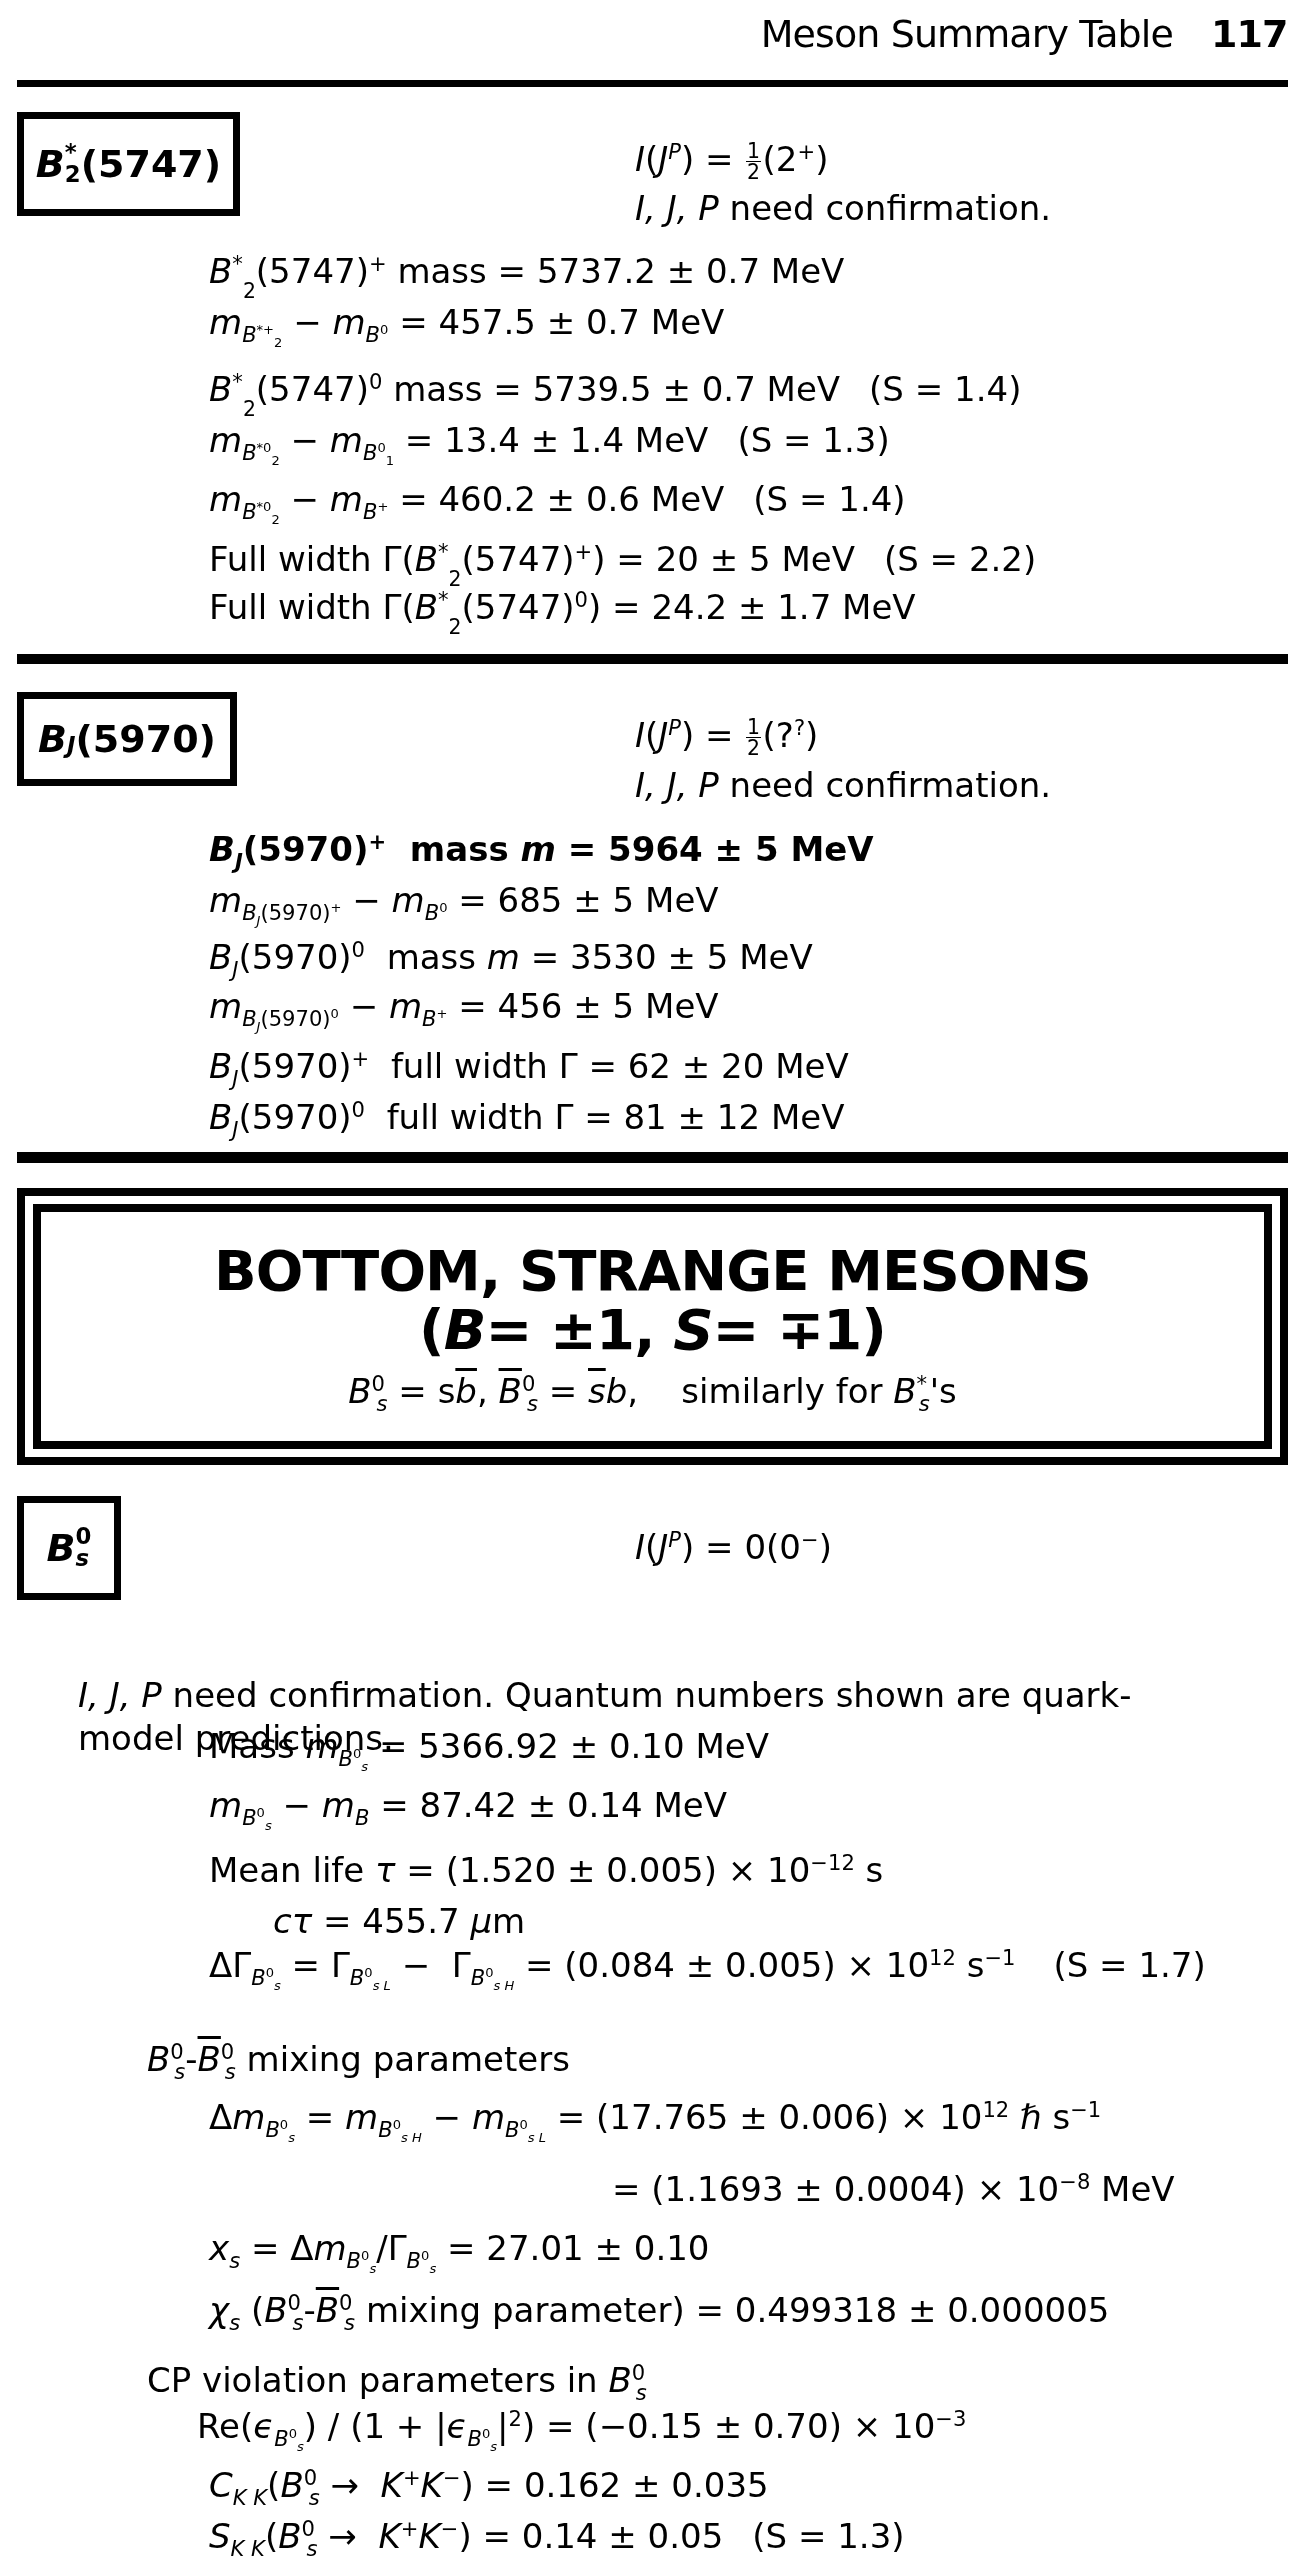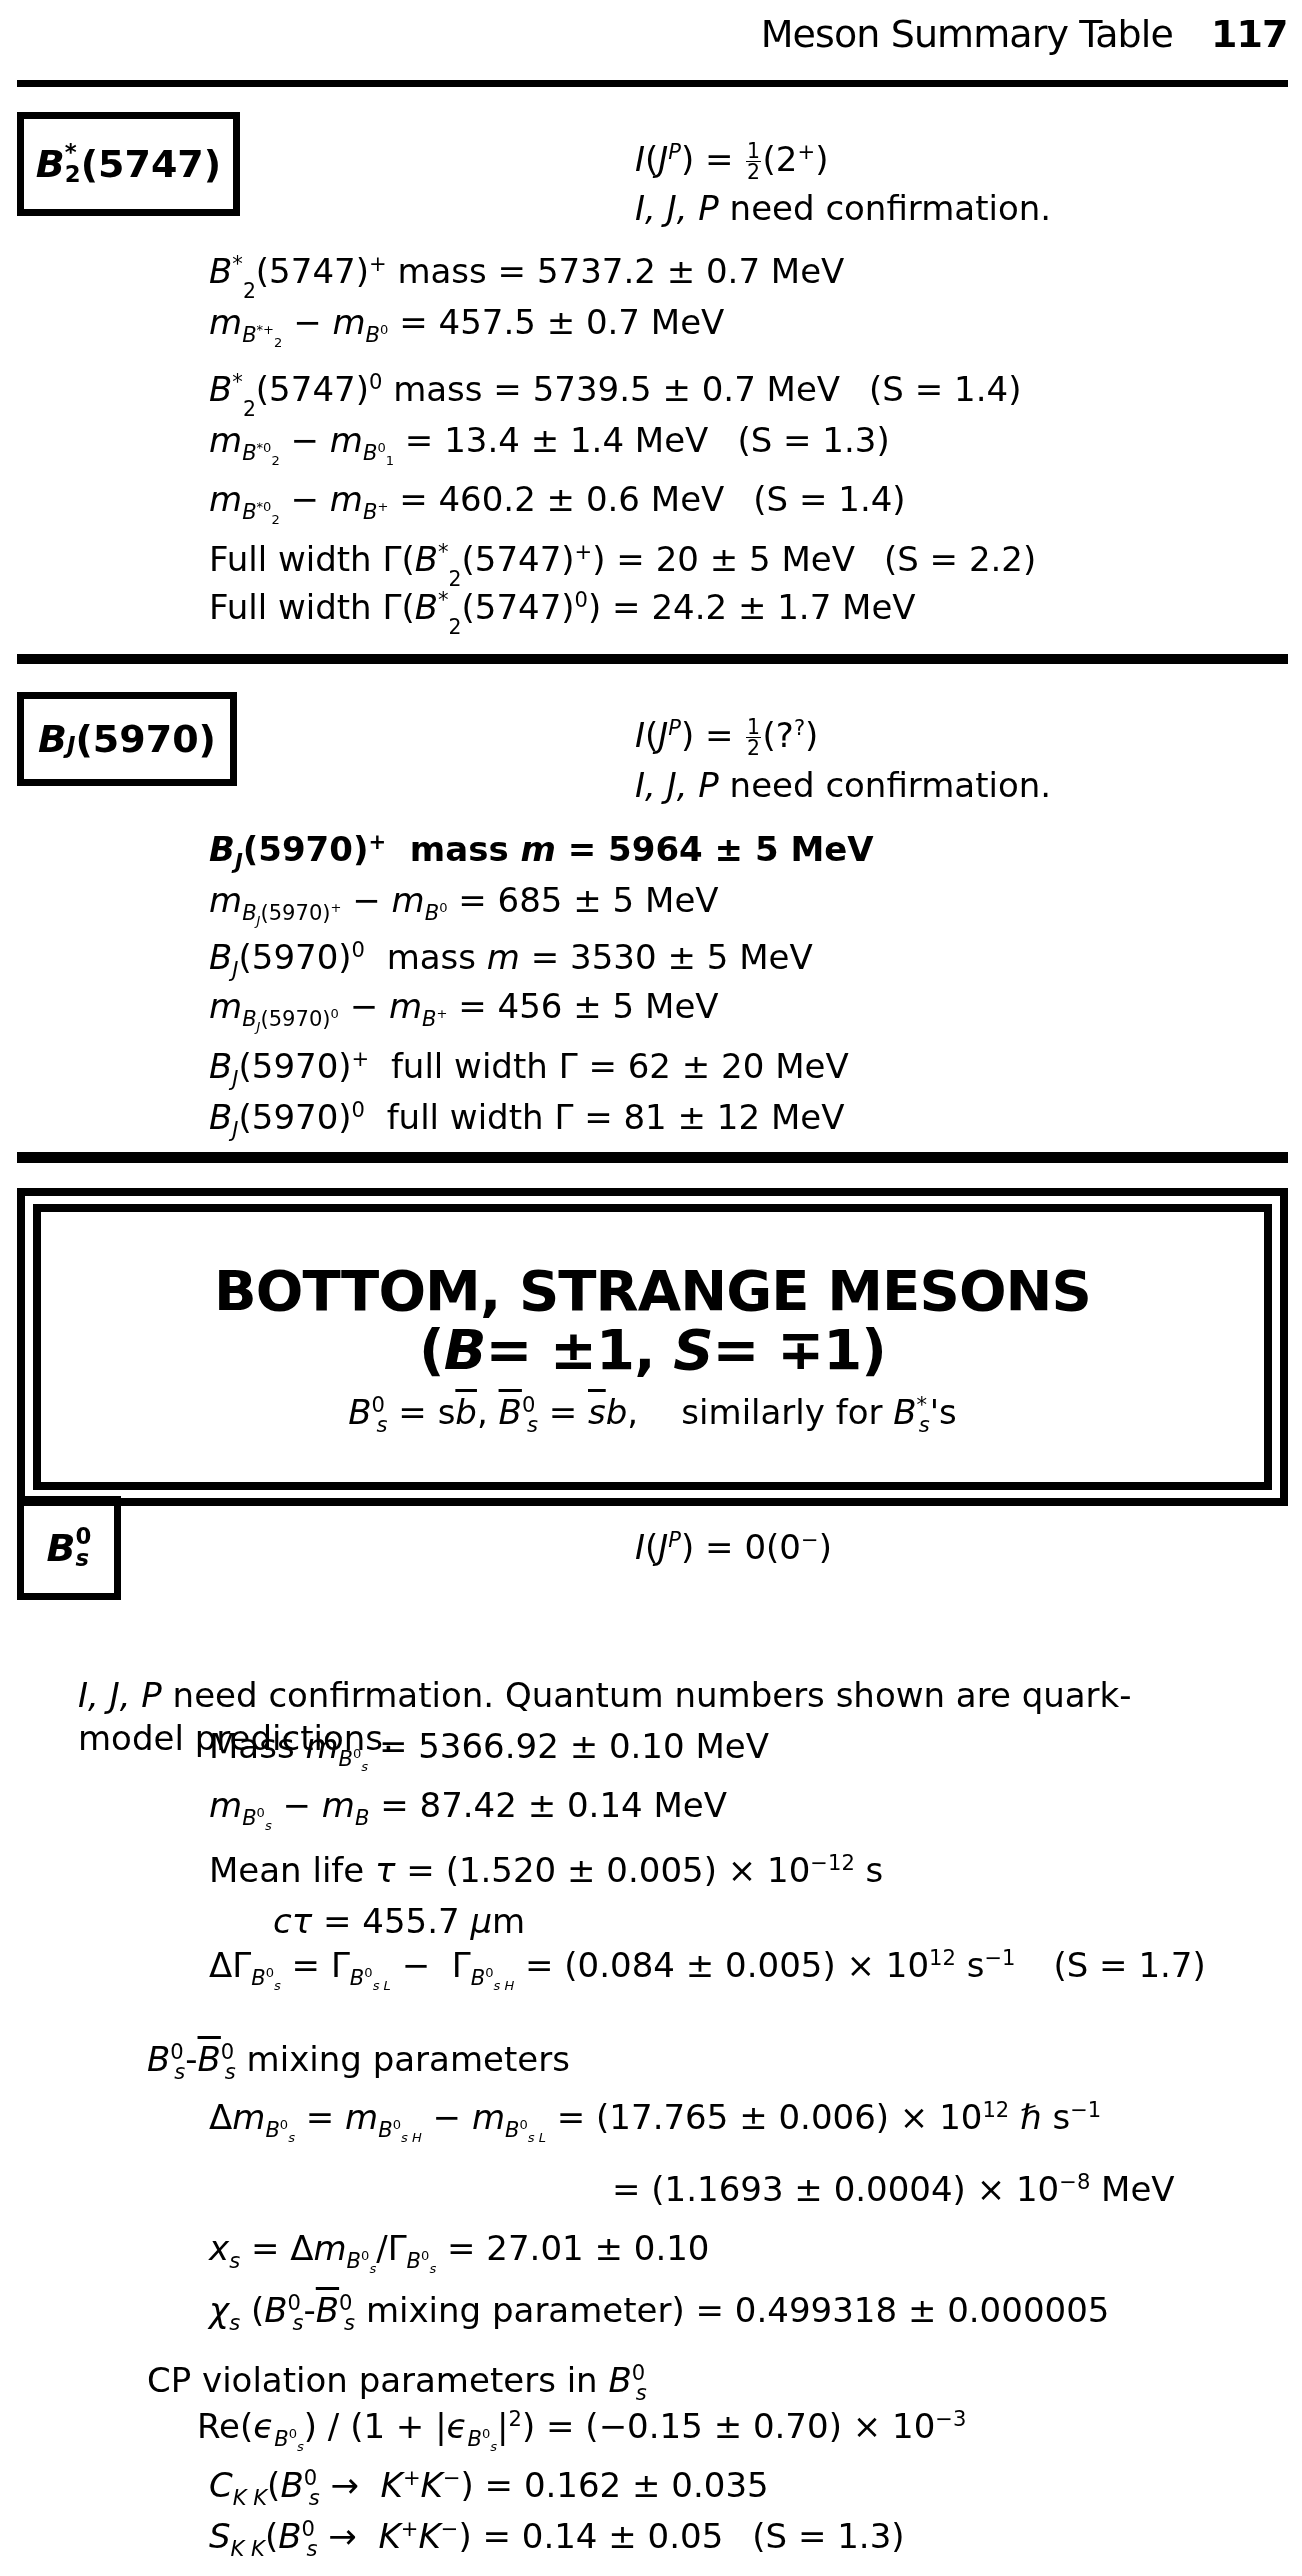--- a/index.html
+++ b/index.html
@@ -11,21 +11,21 @@
   .rule { left:17px; width:1271px; background:#000; }
   .pbox { border:7.7px solid #000; box-sizing:border-box; display:flex; align-items:center; justify-content:center;
           font-weight:bold; font-size:38px; white-space:nowrap; }
   .it { font-style:italic; }
   .line { font-size:34px; white-space:nowrap; line-height:1; }
   sub, sup { font-size:62%; line-height:0; }
   .sub2 { position:relative; top:0.35em; font-size:60%; }
   .ijp { font-size:34px; white-space:nowrap; }
   .frac { display:inline-flex; flex-direction:column; align-items:center; vertical-align:middle; font-size:60%; line-height:1; margin:0 1.7px; }
   .frac span:first-child { border-bottom:1.7px solid #000; padding:0 0.9px; }
-  .bigbox { left:17px; top:1188px; width:1271px; height:318px; border:8.5px solid #000; box-sizing:border-box; }
+  .bigbox { left:17px; top:1188px; width:1271px; height:277px; border:8.5px solid #000; box-sizing:border-box; }
   .bigbox-inner { position:absolute; left:7.7px; top:7.7px; right:7.7px; bottom:7.7px; border:8.5px solid #000; box-sizing:border-box;
                   display:flex; flex-direction:column; align-items:center; justify-content:center; }
   .bb-title { font-size:56px; font-weight:bold; letter-spacing:-0.9px; line-height:1.05; white-space:nowrap; }
   .bb-sub { font-size:34px; margin-top:12px; white-space:nowrap; }
   .sechead { font-weight:normal; font-size:34px; white-space:nowrap; }
   .ovl { text-decoration:overline; }
 </style>
 </head>
 <body>
 

